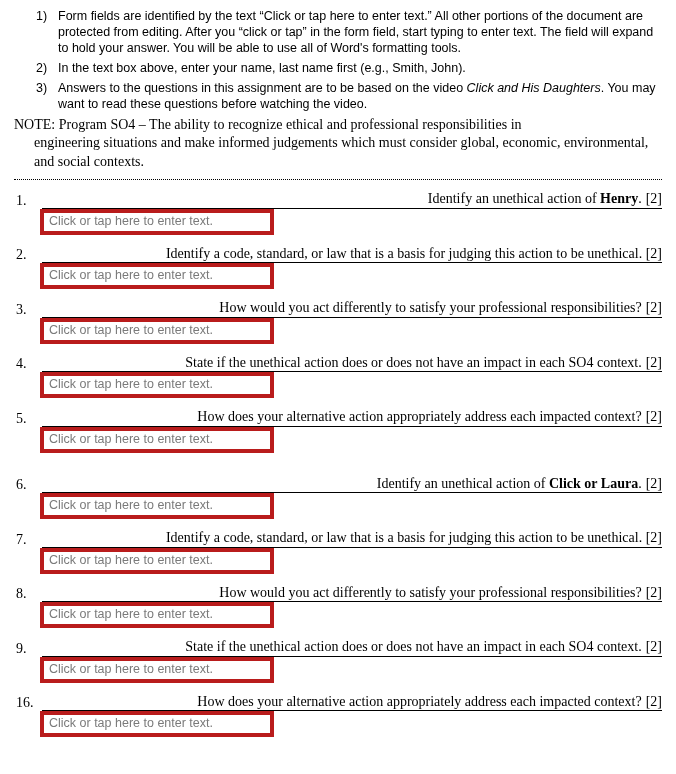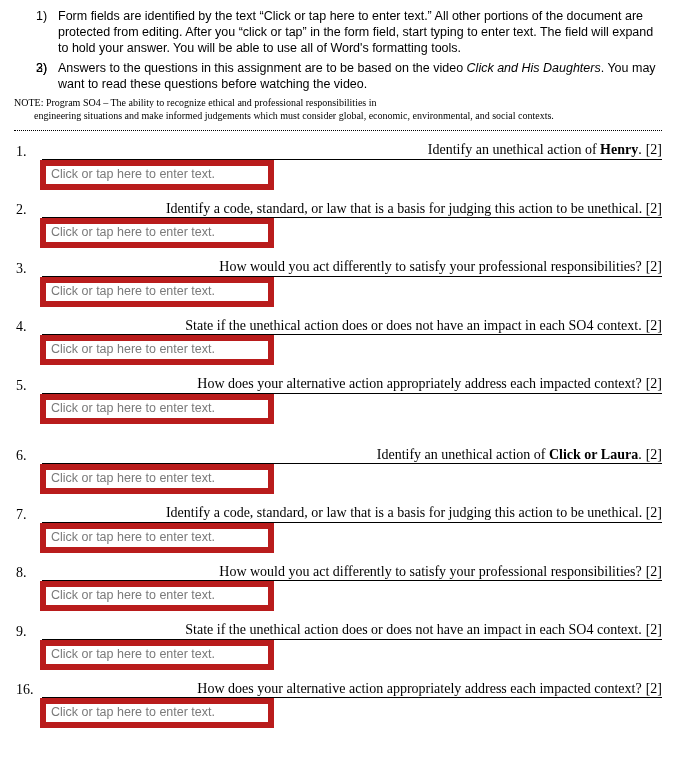--- a/index.html
+++ b/index.html
@@ -27,21 +27,21 @@
   }
   ol.instructions li .num {
     position: absolute;
     left: -22px;
     top: 0;
   }
   .note-block {
     margin: 2px 0 0 0;
     line-height: 1.32;
     font-family: Georgia, "Times New Roman", serif;
-    font-size: 10px;
+    font-size: 14px;
   }
   .note-block .note-label {
     display: inline;
   }
   .note-indent {
     padding-left: 20px;
   }
   .dotted-rule {
     border: none;
     border-top: 1px dotted #000;
@@ -80,21 +80,21 @@
     flex: 0 0 auto;
     padding-left: 4px;
     font-family: Georgia, "Times New Roman", serif;
     font-size: 14px;
   }
   .input-row {
     margin-left: 26px;
     margin-top: 0;
   }
   .form-field {
-    border: 6px solid #b91c1c;
+    border: 4px solid #b91c1c;
     font-family: Arial, Helvetica, sans-serif;
     font-size: 12.5px;
     color: #7a7a7a;
     padding: 1px 5px 2px 5px;
     width: 234px;
     box-sizing: border-box;
     display: inline-block;
     background: #fff;
     line-height: 1.2;
     cursor: text;
@@ -107,20 +107,21 @@
 
 <div class="page">
 
   <ol class="instructions">
     <li>
       <span class="num">1)</span>
       <span>Form fields are identified by the text “Click or tap here to enter text.” All other portions of the document are protected from editing.  After you “click or tap” in the form field, start typing to enter text.  The field will expand to hold your answer.  You will be able to use all of Word's formatting tools.</span>
     </li>
     <li>
       <span class="num">2)</span>
+      <span>In the text box above, enter your name, last name first (e.g., Smith, John).</span>
     </li>
     <li>
       <span class="num">3)</span>
       <span>Answers to the questions in this assignment are to be based on the video </span><span class="italic">Click and His Daughters</span><span>. You may want to read these questions before watching the video.</span>
     </li>
   </ol>
 
   <div class="note-block">
     <span class="note-label">NOTE:</span><span>  Program SO4 – The ability to recognize ethical and professional responsibilities in</span>
     <div class="note-indent">engineering situations and make informed judgements which must consider global, economic, environmental, and social contexts.</div>

